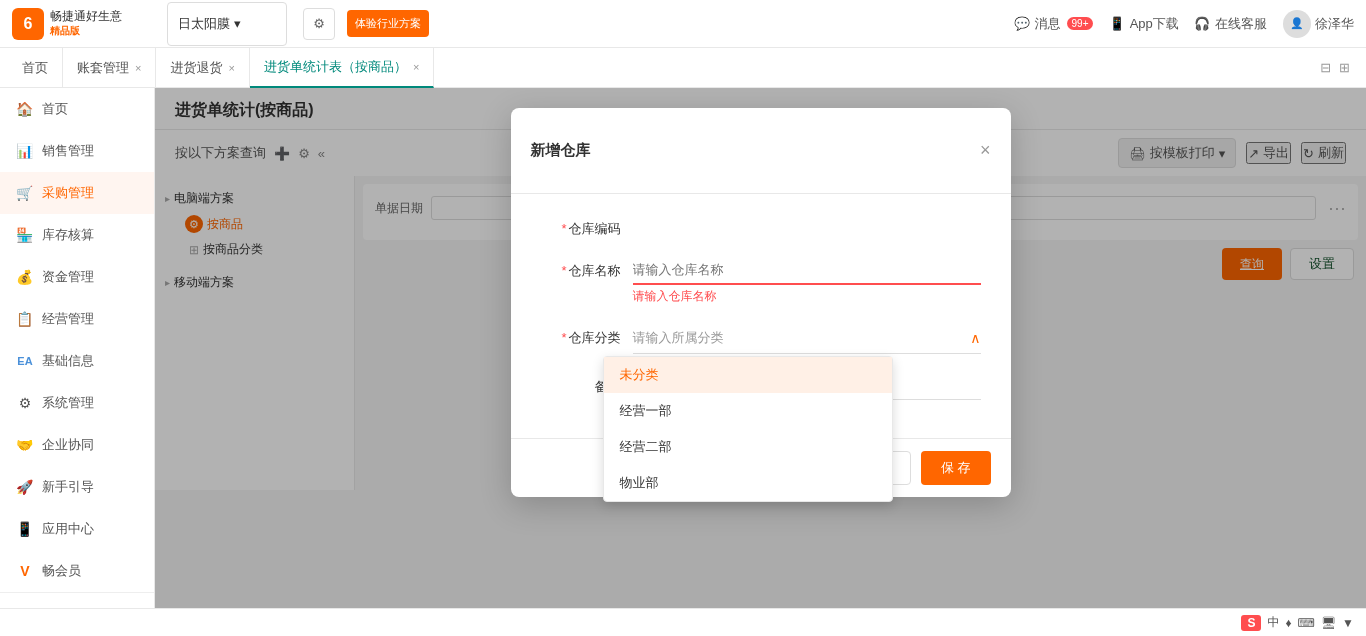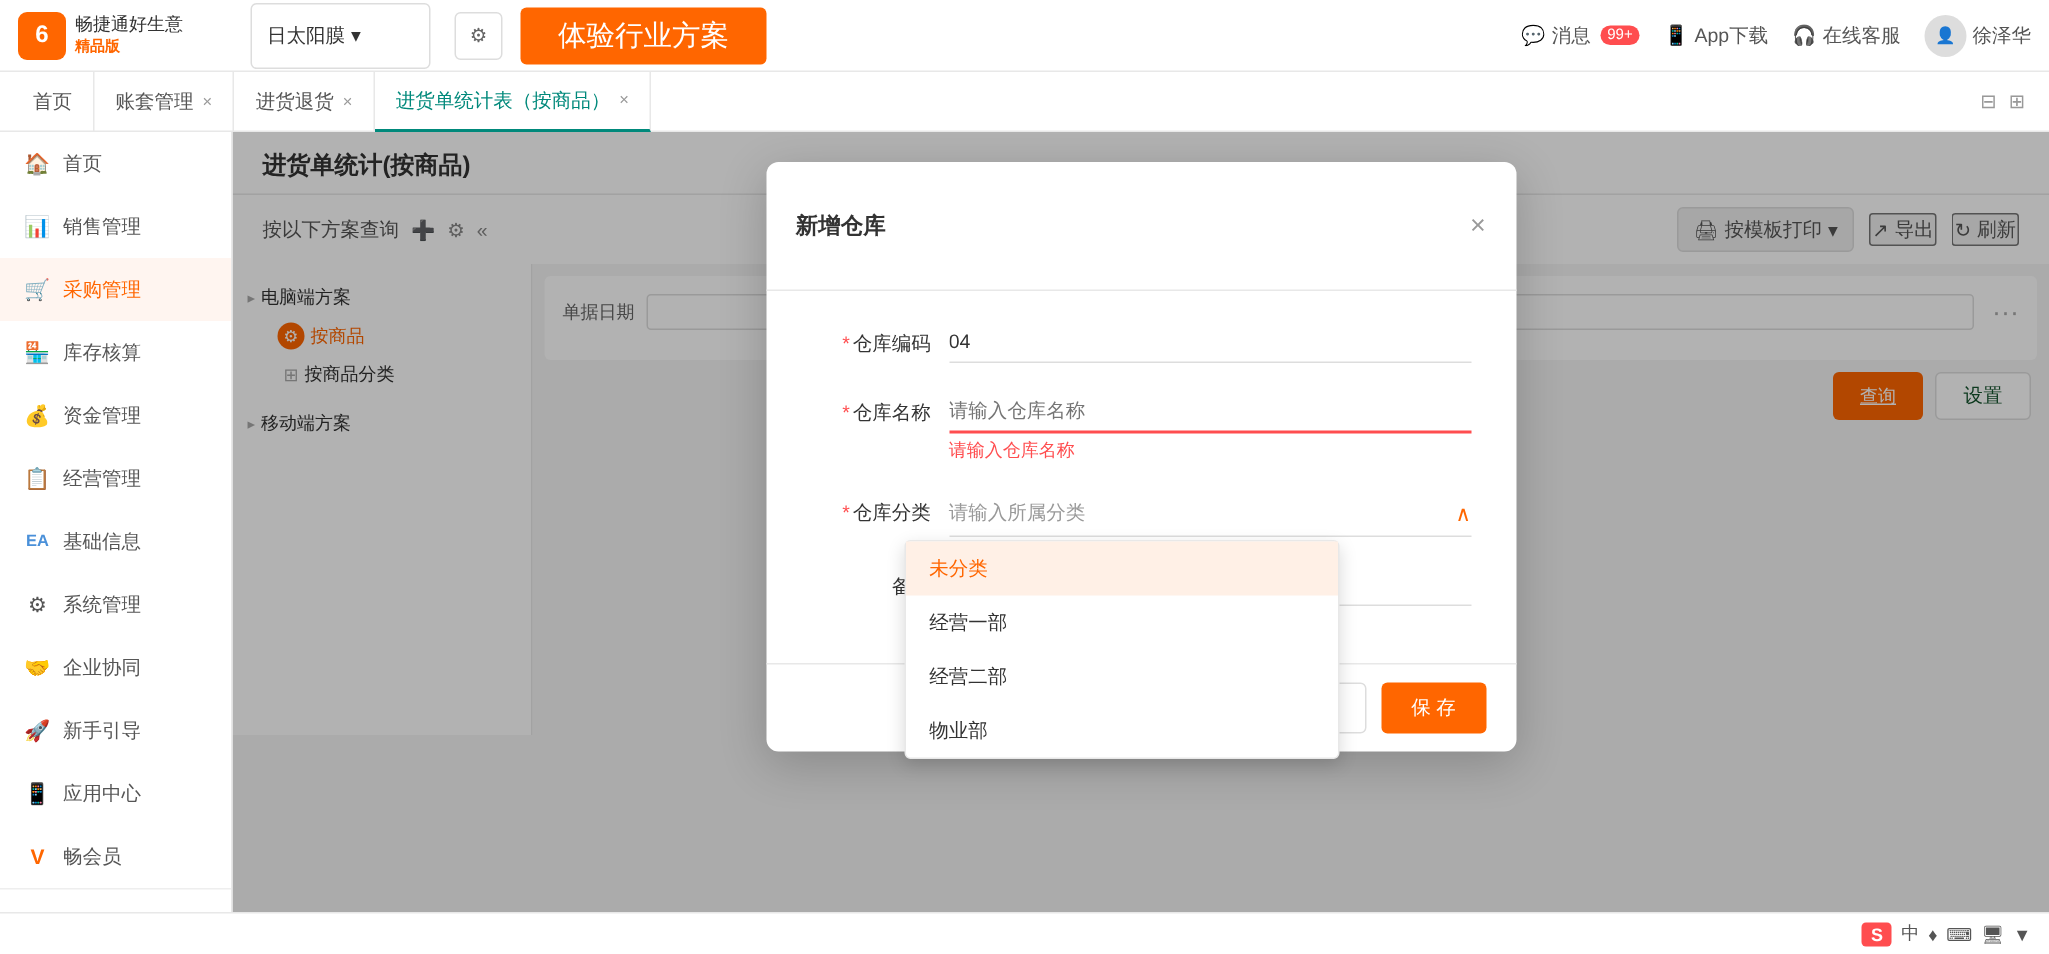--- a/index.html
+++ b/index.html
@@ -37,21 +37,21 @@
       padding: 12px 10px; cursor: pointer; min-width: 120px;
       color: #333; font-size: 13px;
     }
     .header-mid { flex: 1; display: flex; align-items: center; gap: 12px; padding-left: 16px; }
     .gear-btn {
       width: 32px; height: 32px; border: 1px solid #ddd; border-radius: 4px;
       display: flex; align-items: center; justify-content: center; cursor: pointer; color: #666;
     }
     .trial-btn {
       background: #ff6600; color: white; border: none; border-radius: 4px;
-      padding: 6px 25px; cursor: pointer; font-size: 19px;
+      padding: 6px 8px; cursor: pointer; font-size: 11px;
     }
     .header-right { display: flex; align-items: center; gap: 16px; color: #555; font-size: 13px; }
     .msg-btn { display: flex; align-items: center; gap: 4px; cursor: pointer; position: relative; }
     .header-icon-btn { display: flex; align-items: center; gap: 4px; cursor: pointer; }
     .avatar { width: 28px; height: 28px; background: #ddd; border-radius: 50%; display: flex; align-items: center; justify-content: center; font-size: 11px; color: #666; }
 
     
     .tab-bar {
       height: 40px;
       background: #fff;
@@ -466,23 +466,20 @@
         <div class="modal-header">
           <span class="modal-title">新增仓库</span>
           <span class="modal-close">×</span>
         </div>
         <div class="modal-body">
 
           <div class="form-row">
             <div class="form-label">
               <span class="required-star">*</span><span>仓库编码</span>
             </div>
-            <div class="form-field">
-              <input class="form-input" type="text" value="04" style="">
-            </div>
           </div>
 
           <div class="form-row">
             <div class="form-label">
               <span class="required-star">*</span><span>仓库名称</span>
             </div>
             <div class="form-field">
               <input class="form-input error" type="text" placeholder="请输入仓库名称" style="">
               <div class="error-msg">请输入仓库名称</div>
             </div>

